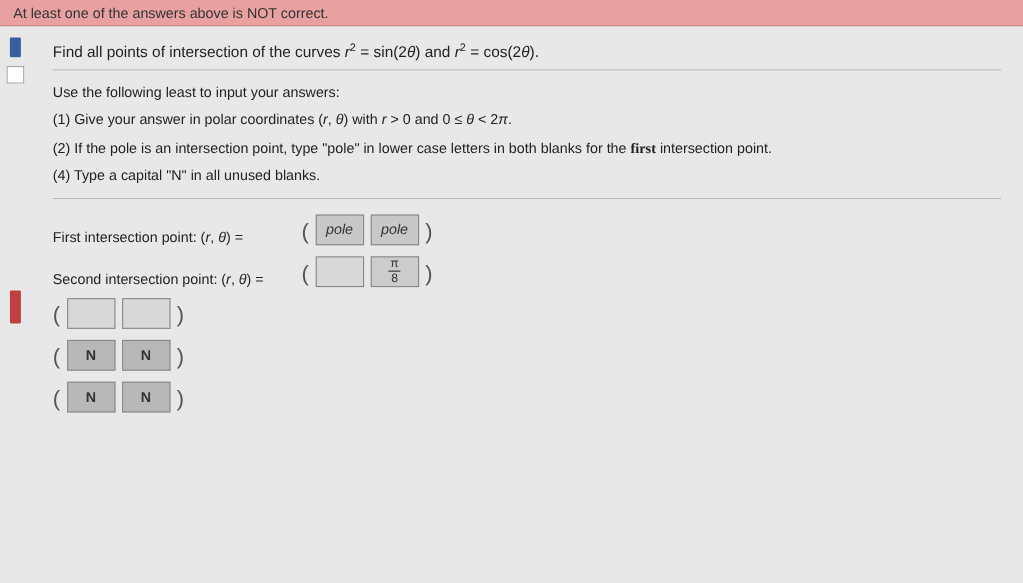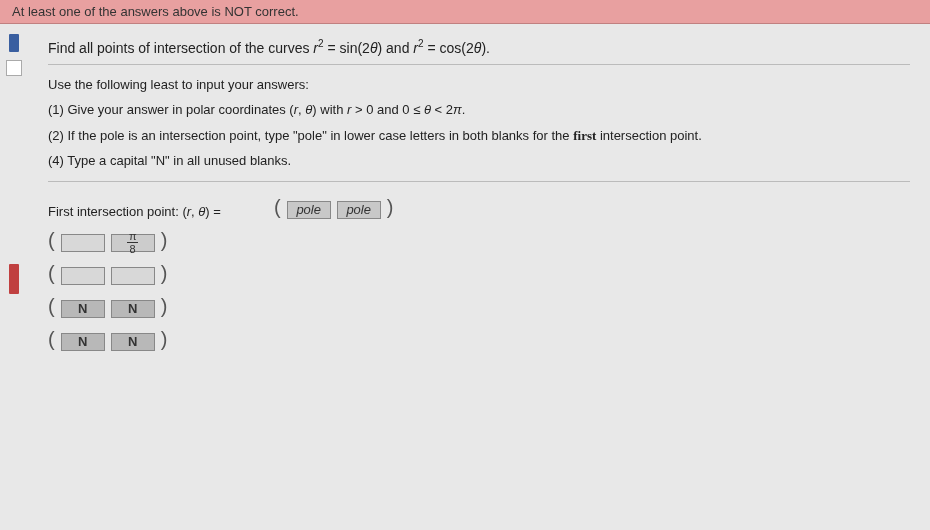--- a/index.html
+++ b/index.html
@@ -113,21 +113,21 @@
       font-size: 13px;
     }
 
     .input-box {
       display: inline-flex;
       align-items: center;
       justify-content: center;
       border: 1px solid #888;
       background: white;
       min-width: 44px;
-      height: 18px;
+      height: 28px;
       padding: 2px 6px;
       font-size: 13px;
     }
 
     .input-box.filled-pole {
       background: #c8c8c8;
       color: #333;
       font-style: italic;
     }
 
@@ -199,20 +199,21 @@
 
       <div class="answer-row">
         <span class="answer-label">First intersection point: (<span class="math-italic">r</span>, <span class="math-italic">θ</span>) =</span>
         <span class="paren">(</span>
         <div class="input-box filled-pole">pole</div>
         <div class="input-box filled-pole">pole</div>
         <span class="paren">)</span>
       </div>
 
       <div class="answer-row">
+        <span class="answer-label">Second intersection point: (<span class="math-italic">r</span>, <span class="math-italic">θ</span>) =</span>
         <span class="paren">(</span>
         <div class="input-box empty"></div>
         <div class="input-box filled-pi">
           <span class="fraction">
             <span class="numer">π</span>
             <span class="denom">8</span>
           </span>
         </div>
         <span class="paren">)</span>
       </div>

